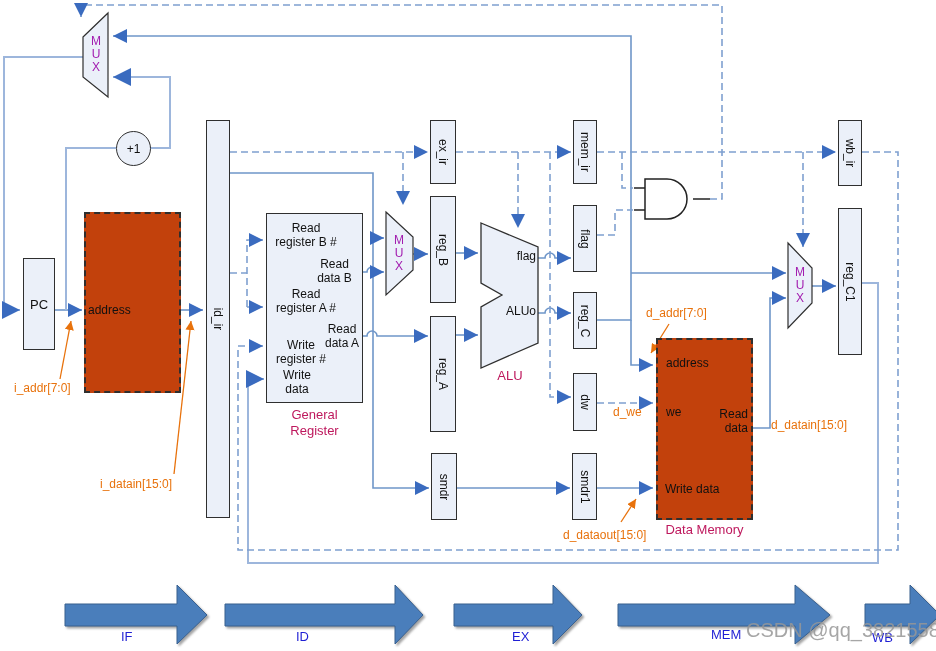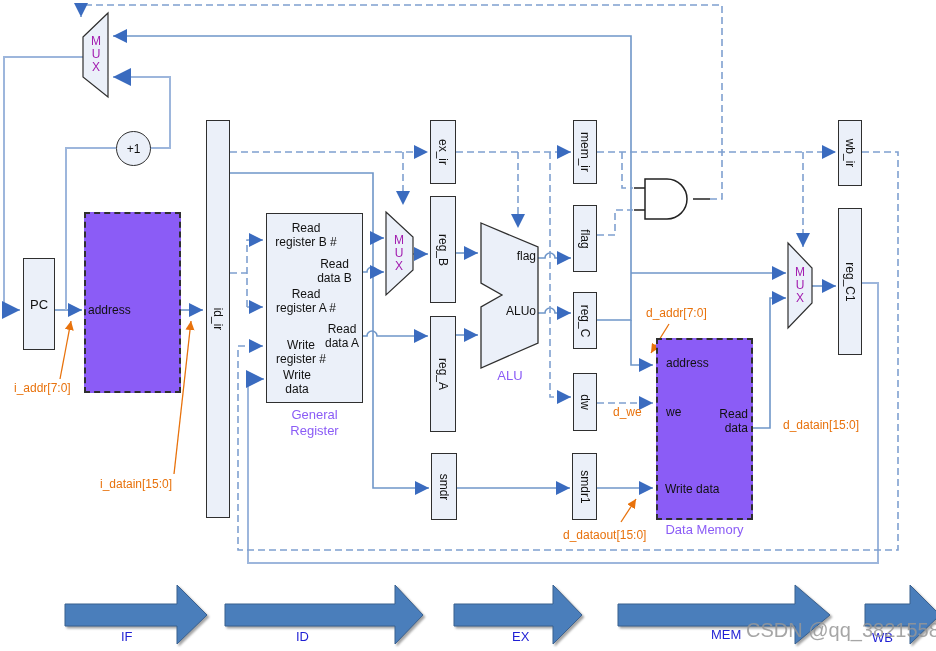--- a/index.html
+++ b/index.html
@@ -1,29 +1,29 @@
 <!DOCTYPE html>
 <html><head>
 <meta charset="utf-8">
 <style>
   html,body{margin:0;padding:0;background:#fff;}
   #stage{position:relative;width:936px;height:651px;background:#fff;overflow:hidden;
          font-family:"Liberation Sans",sans-serif;color:#111;}
   svg{position:absolute;left:0;top:0;pointer-events:none;}
   .box{position:absolute;background:#EBF0F9;border:1px solid #2F2F2F;box-sizing:border-box;}
-  .mem{position:absolute;background:#8b5cf6;border:2px dashed #2F2F2F;box-sizing:border-box;text-decoration:underline;}
+  .mem{position:absolute;background:#c2410c;border:2px dashed #2F2F2F;box-sizing:border-box;text-decoration:underline;}
   .vlab{position:absolute;left:50%;top:50%;transform:translate(-50%,-50%) rotate(90deg);
         white-space:nowrap;font-size:12px;color:#111;}
   .hlab{position:absolute;left:0;top:0;width:100%;height:100%;display:flex;
         align-items:center;justify-content:center;font-size:13px;color:#111;border-radius:11px;}
   .muxtxt{position:absolute;width:14px;font-size:12px;line-height:13px;text-align:center;
           word-break:break-all;color:#a21caf;}
   .port{position:absolute;font-size:12px;line-height:14px;white-space:pre-line;
         text-align:center;color:#111;}
-  .cap{position:absolute;font-size:13px;line-height:16px;color:#8b5cf6;text-align:center;
+  .cap{position:absolute;font-size:13px;line-height:16px;color:#be185d;text-align:center;
        white-space:pre-line;}
   .sig{position:absolute;font-size:12px;color:#E8720C;white-space:nowrap;}
   .stageLabel{position:absolute;font-size:13px;color:#1F1FD4;white-space:nowrap;}
   .wm{position:absolute;white-space:nowrap;}
   #wm-center{left:308px;top:321px;font-family:"DejaVu Serif",serif;font-size:20px;
              color:rgba(185,185,185,0.8);letter-spacing:1px;}
   #wm-corner{left:746px;top:619px;font-size:20px;color:rgba(150,150,150,0.85);}
   .circ{position:absolute;border:1px solid #2F2F2F;border-radius:50%;background:#EBF0F9;
         box-sizing:border-box;display:flex;align-items:center;justify-content:center;
         font-size:12px;}
@@ -197,21 +197,21 @@
     <span class="vlab">wb_ir</span>
   </div>
   <div class="box" style="left:838px;top:208px;width:24px;height:147px;">
     <span class="vlab">reg_C1</span>
   </div>
 
   <div class="sig" style="left:14px;top:381px;">i_addr[7:0]</div>
   <div class="sig" style="left:100px;top:477px;">i_datain[15:0]</div>
   <div class="sig" style="left:646px;top:306px;">d_addr[7:0]</div>
   <div class="sig" style="left:613px;top:405px;">d_we</div>
-  <div class="sig" style="left:771px;top:418px;padding-left:12px;">d_datain[15:0]</div>
+  <div class="sig" style="left:771px;top:418px;">d_datain[15:0]</div>
   <div class="sig" style="left:563px;top:528px;">d_dataout[15:0]</div>
 
   <div class="stageLabel" style="left:121px;top:629px;">IF</div>
   <div class="stageLabel" style="left:296px;top:629px;">ID</div>
   <div class="stageLabel" style="left:512px;top:629px;">EX</div>
   <div class="stageLabel" style="left:711px;top:627px;">MEM</div>
   <div class="stageLabel" style="left:872px;top:630px;">WB</div>
 
   <div class="wm" id="wm-corner">CSDN @qq_38215582</div>
 

